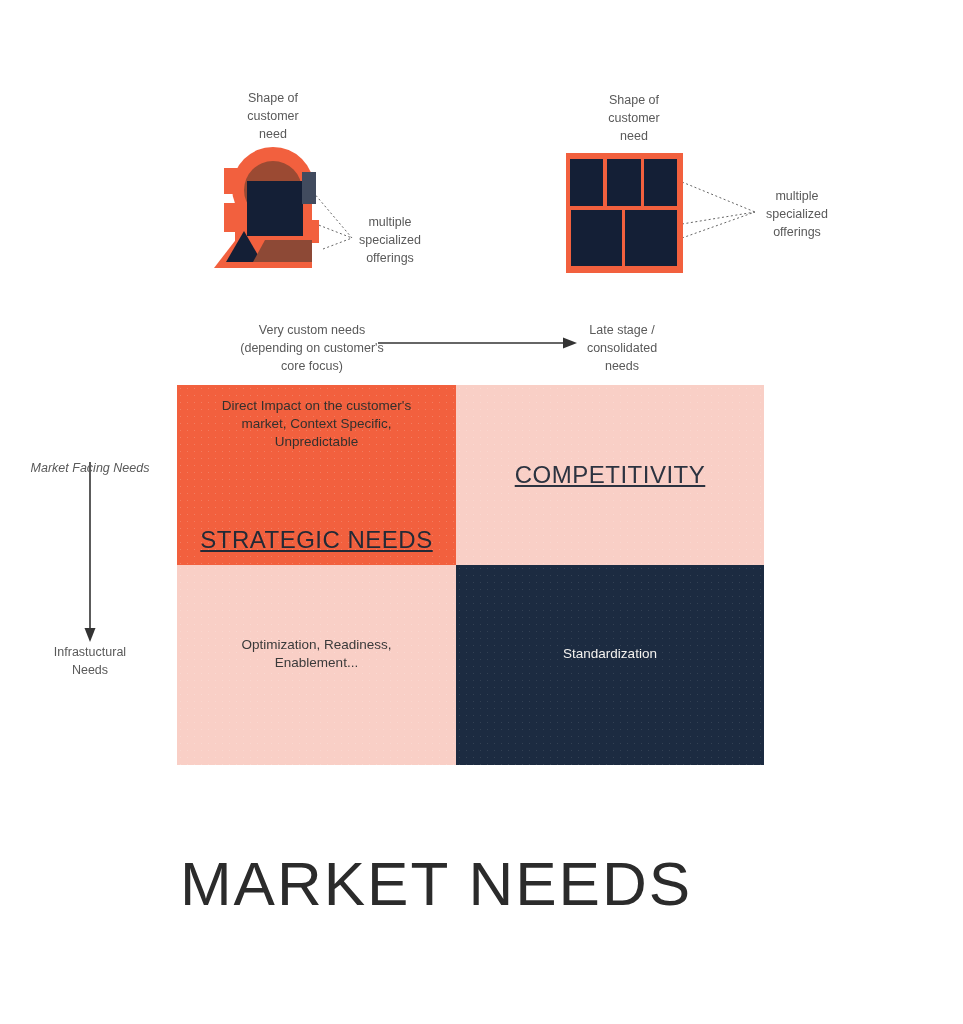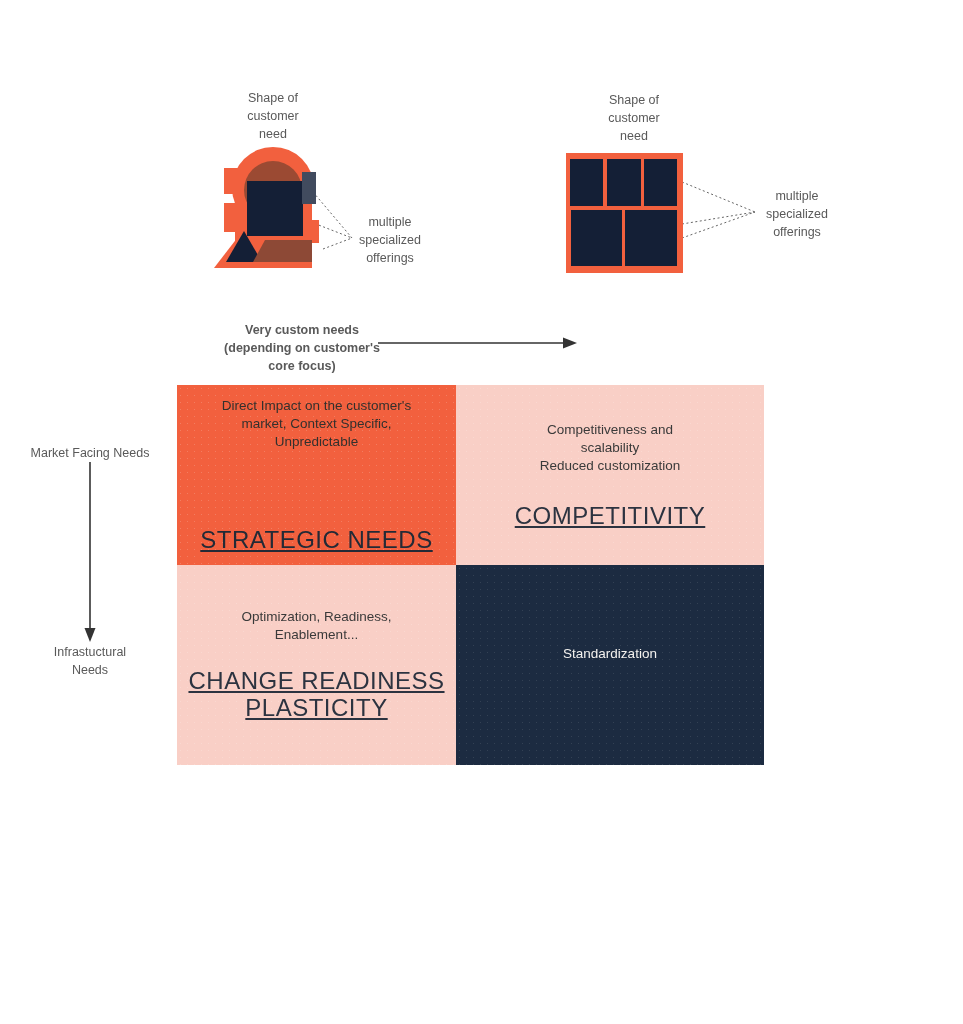--- a/index.html
+++ b/index.html
@@ -150,46 +150,45 @@
       <rect class="f-navy" x="80" y="8" width="33" height="47"></rect>
       <rect class="f-navy" x="7" y="59" width="51" height="56"></rect>
       <rect class="f-navy" x="61" y="59" width="52" height="56"></rect>
     </g>
   </svg>
 
   <div class="abs label" style="left:747px; top:188px; width:100px;">multiple
 specialized
 offerings</div>
 
-  <div class="abs label" style="left:222px; top:322px; width:160px;font-weight:bold;">Very custom needs
+  <div class="abs label" style="left:232px; top:322px; width:160px;">Very custom needs
 (depending on customer's
 core focus)</div>
+  <div class="abs label" style="left:572px; top:322px; width:100px;">Late stage /
+consolidated
+needs</div>
 
-  <div class="abs label" style="left:15px; top:445px; width:150px;">Market Facing Needs</div>
+  <div class="abs label" style="left:15px; top:460px; width:150px;font-style:italic;">Market Facing Needs</div>
   <div class="abs label" style="left:40px; top:644px; width:100px;">Infrastuctural
 Needs</div>
 
   <div class="abs matrix">
     <div class="quad quad-orange">
       <div class="body">Direct Impact on the customer's
 market,  Context  Specific,
 Unpredictable</div>
       <div class="heading">STRATEGIC NEEDS</div>
     </div>
     <div class="quad quad-pink">
-      <div class="body">Competitiveness and
-scalability
-Reduced customization</div>
       <div class="heading">COMPETITIVITY</div>
     </div>
     <div class="quad quad-pink">
       <div class="body body-sm">Optimization, Readiness,
 Enablement...</div>
-      <div class="heading">CHANGE READINESS
-PLASTICITY</div>
     </div>
     <div class="quad quad-navy">
       <div class="body body-sm">Standardization</div>
     </div>
   </div>
 
+  <div class="abs main-title">MARKET NEEDS</div>
 
 </div>
 
 </body></html>

